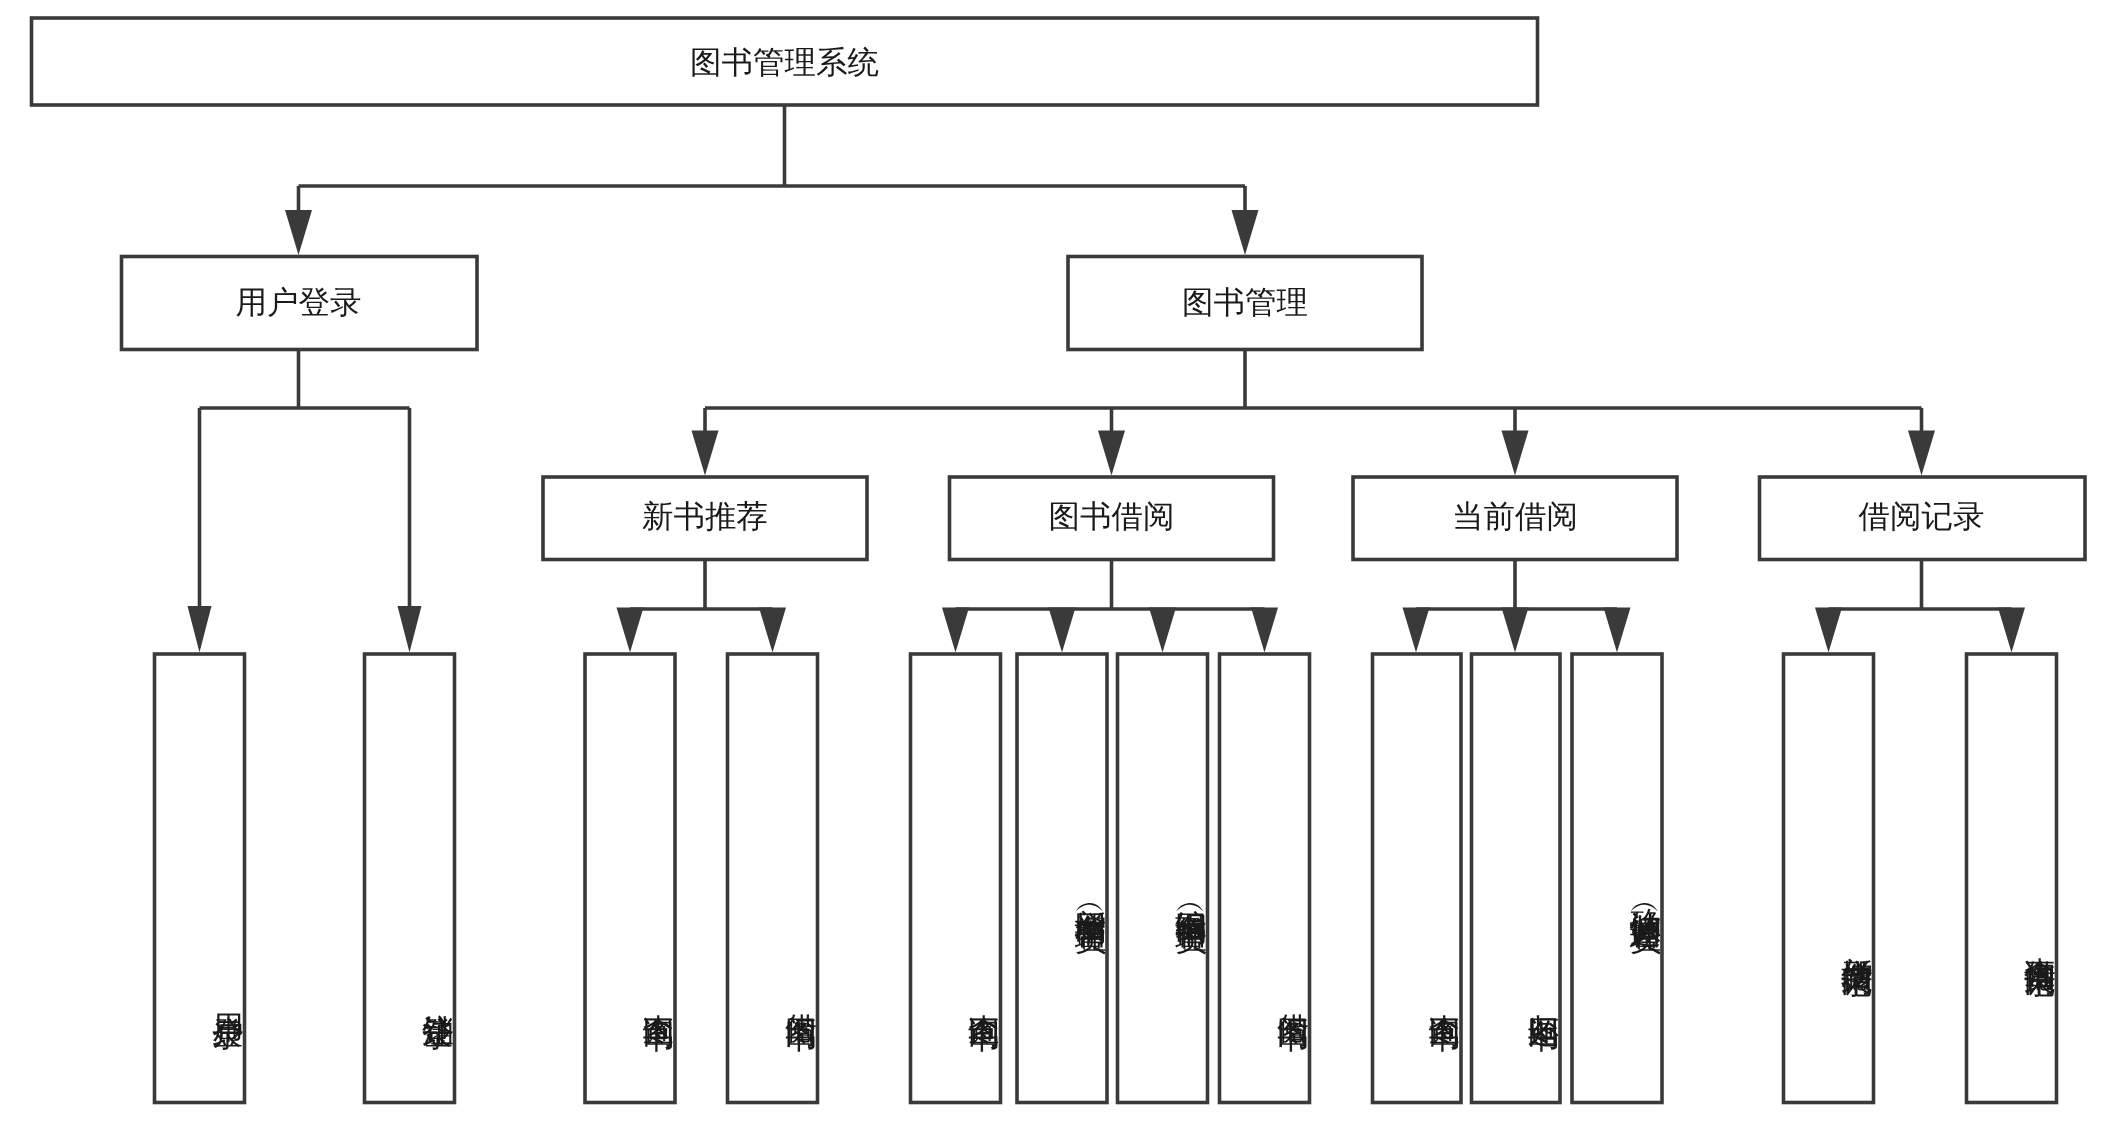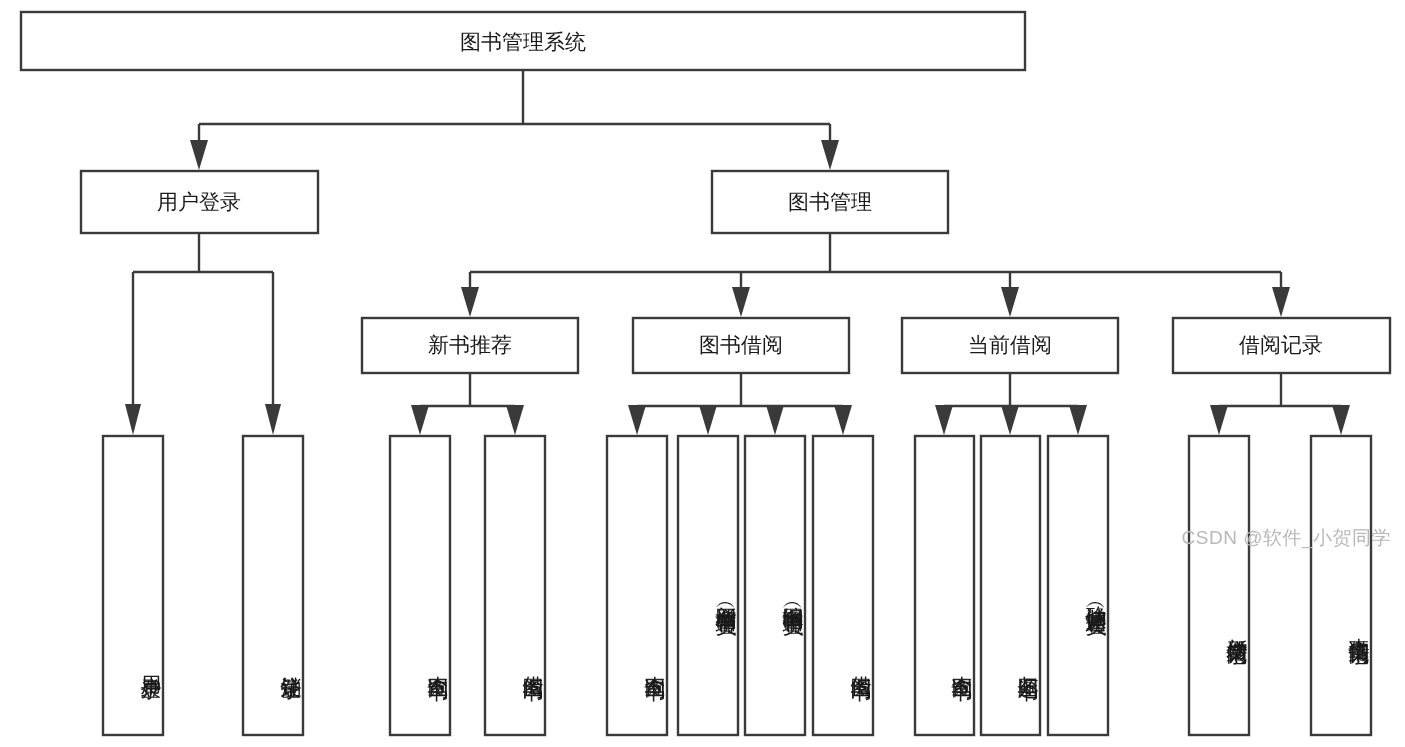--- a/index.html
+++ b/index.html
@@ -199,15 +199,14 @@
   <div class="leaf-label" style="left:607px; top:436px; width:60px; height:299px; padding-top:76px;">查询图书</div>
   <div class="leaf-label" style="left:678px; top:436px; width:60px; height:299px; padding-top:10px;">新增图书（管理员）</div>
   <div class="leaf-label" style="left:745px; top:436px; width:60px; height:299px; padding-top:10px;">编辑图书（管理员）</div>
   <div class="leaf-label" style="left:813px; top:436px; width:60px; height:299px; padding-top:76px;">借阅图书</div>
   <div class="leaf-label" style="left:915px; top:436px; width:59px; height:299px; padding-top:76px;">查询图书</div>
   <div class="leaf-label" style="left:981px; top:436px; width:59px; height:299px; padding-top:76px;">归还图书</div>
   <div class="leaf-label" style="left:1048px; top:436px; width:60px; height:299px; padding-top:10px;">确认归还（管理员）</div>
   <div class="leaf-label" style="left:1189px; top:436px; width:60px; height:299px; padding-top:40px;">新增借阅记录</div>
   <div class="leaf-label" style="left:1311px; top:436px; width:60px; height:299px; padding-top:40px;">查询借阅记录</div>
 
-  <div class="watermark">CSDN @软件_小贺同学</div>
 
 </div>
 
 </body></html>

